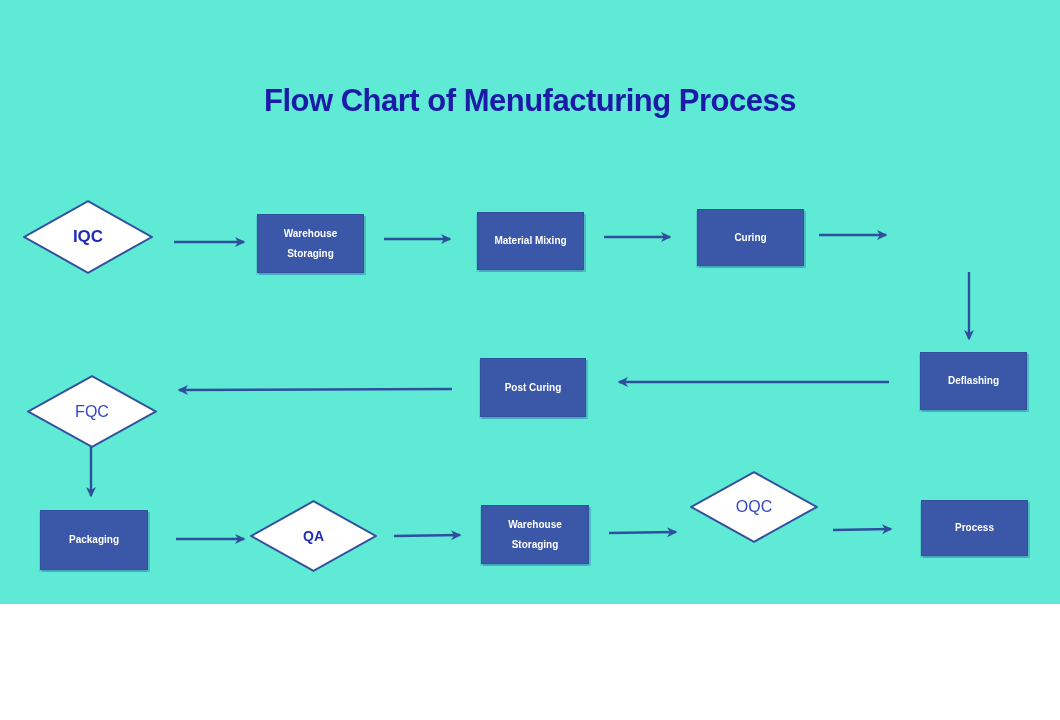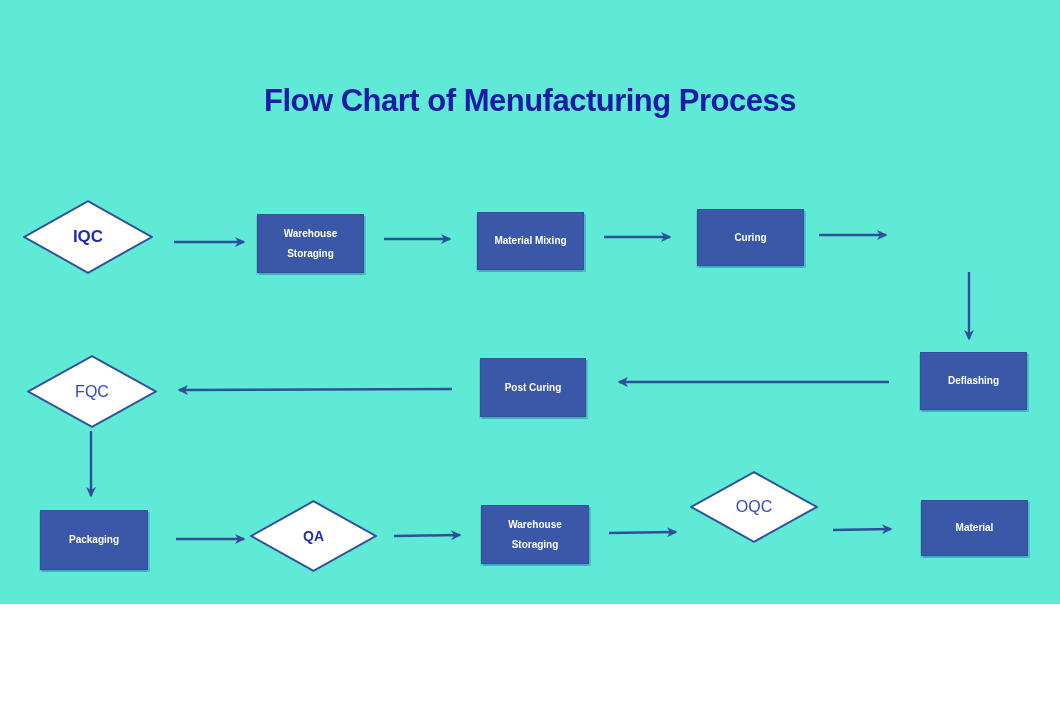--- a/index.html
+++ b/index.html
@@ -50,21 +50,21 @@
   .d-reg{ color:#3348c0; font-weight:normal; font-size:16px; }
 
   
   #n-iqc        { left:23px;  top:200px; width:130px; height:74px; }
   #n-ws1        { left:257px; top:214px; width:105px; height:57px; }
   #n-material   { left:477px; top:212px; width:105px; height:56px; }
   #n-curing     { left:697px; top:209px; width:105px; height:55px; }
   #n-ipqc       { left:906px; top:196px; width:127px; height:72px; }
   #n-deflashing { left:920px; top:352px; width:105px; height:56px; }
   #n-postcuring { left:480px; top:358px; width:104px; height:57px; }
-  #n-fqc        { left:27px;  top:355px; width:130px; height:73px; }
+  #n-fqc        { left:27px;  top:375px; width:130px; height:73px; }
   #n-packaging  { left:40px;  top:510px; width:106px; height:58px;text-align:right; }
   #n-qa         { left:250px; top:500px; width:127px; height:72px; }
   #n-ws2        { left:481px; top:505px; width:106px; height:57px; }
   #n-oqc        { left:690px; top:471px; width:128px; height:72px; }
   #n-shipping   { left:921px; top:500px; width:105px; height:54px; }
 </style>
 </head>
 <body>
 
 <div class="canvas">
@@ -144,16 +144,16 @@
   </div>
 
   <div class="node diamond" id="n-oqc">
     <svg viewBox="0 0 100 60" preserveAspectRatio="none">
       <polygon points="50,1 99,30 50,59 1,30"></polygon>
       </svg>
     <span class="node-label d-reg">OQC</span>
   </div>
 
   <div class="node rect" id="n-shipping">
-    <span class="node-label">Material</span>
+    <span class="node-label">Process</span>
   </div>
 
 </div>
 
 </body></html>

